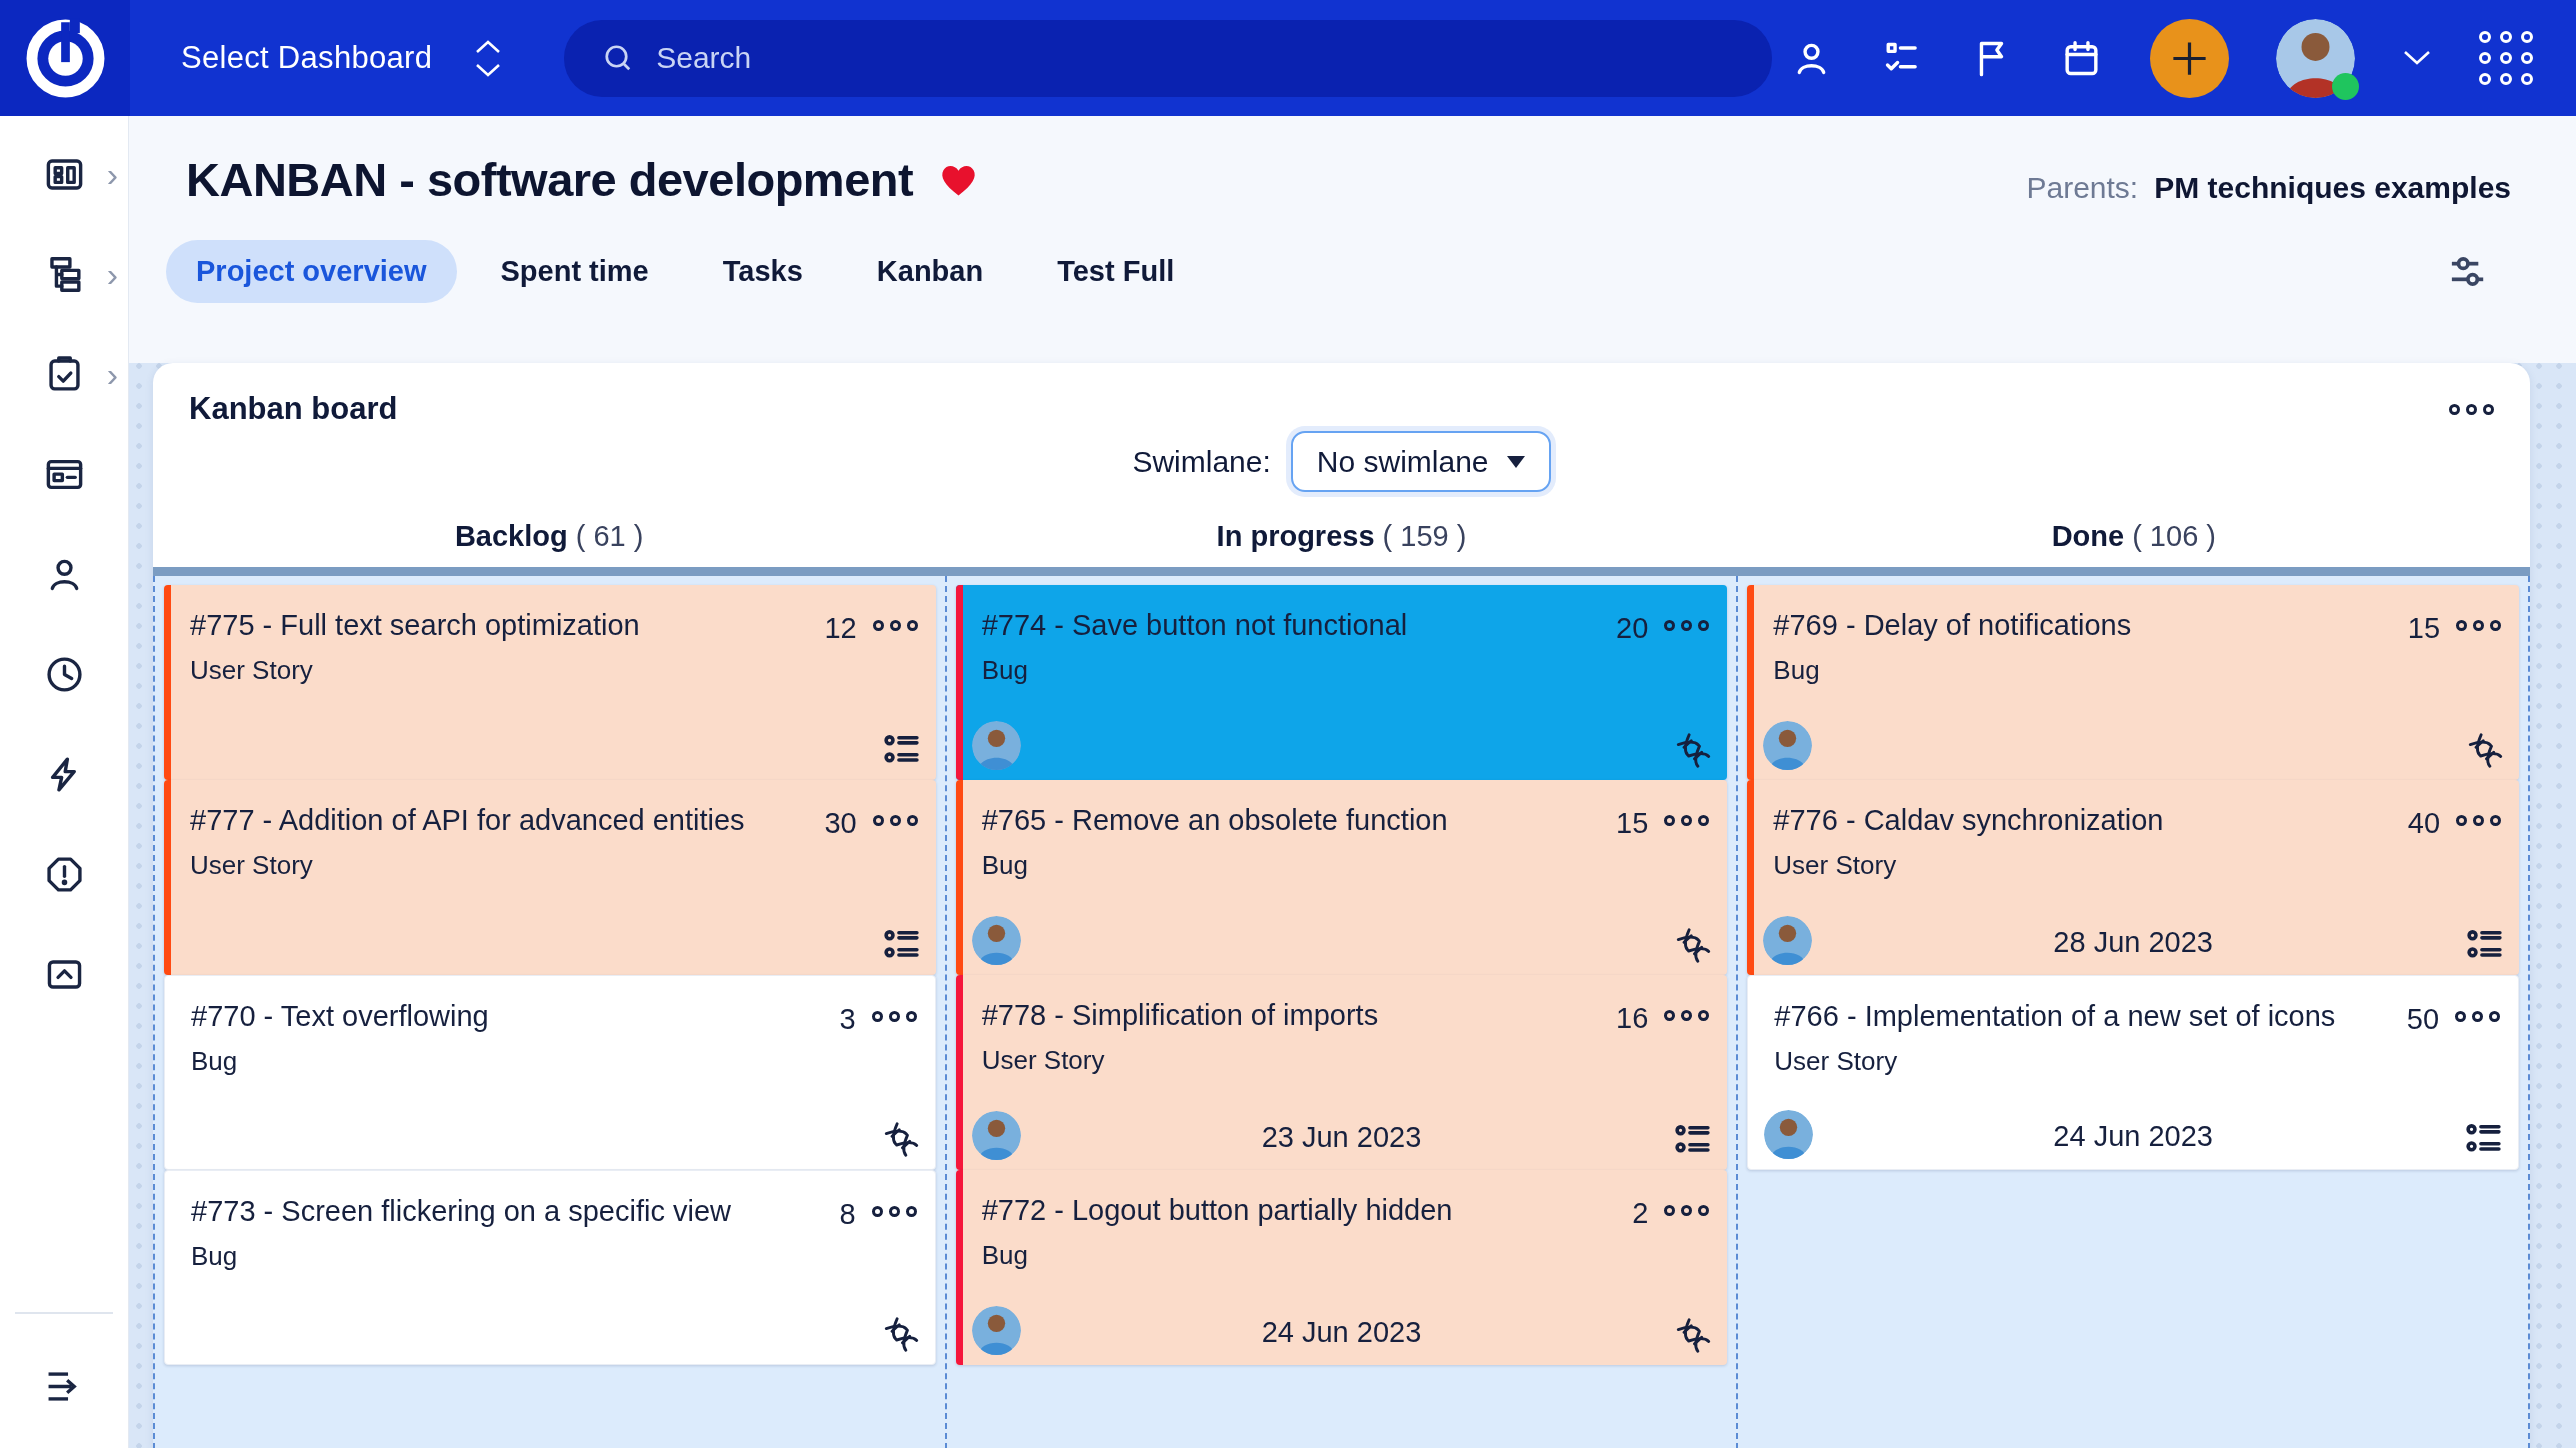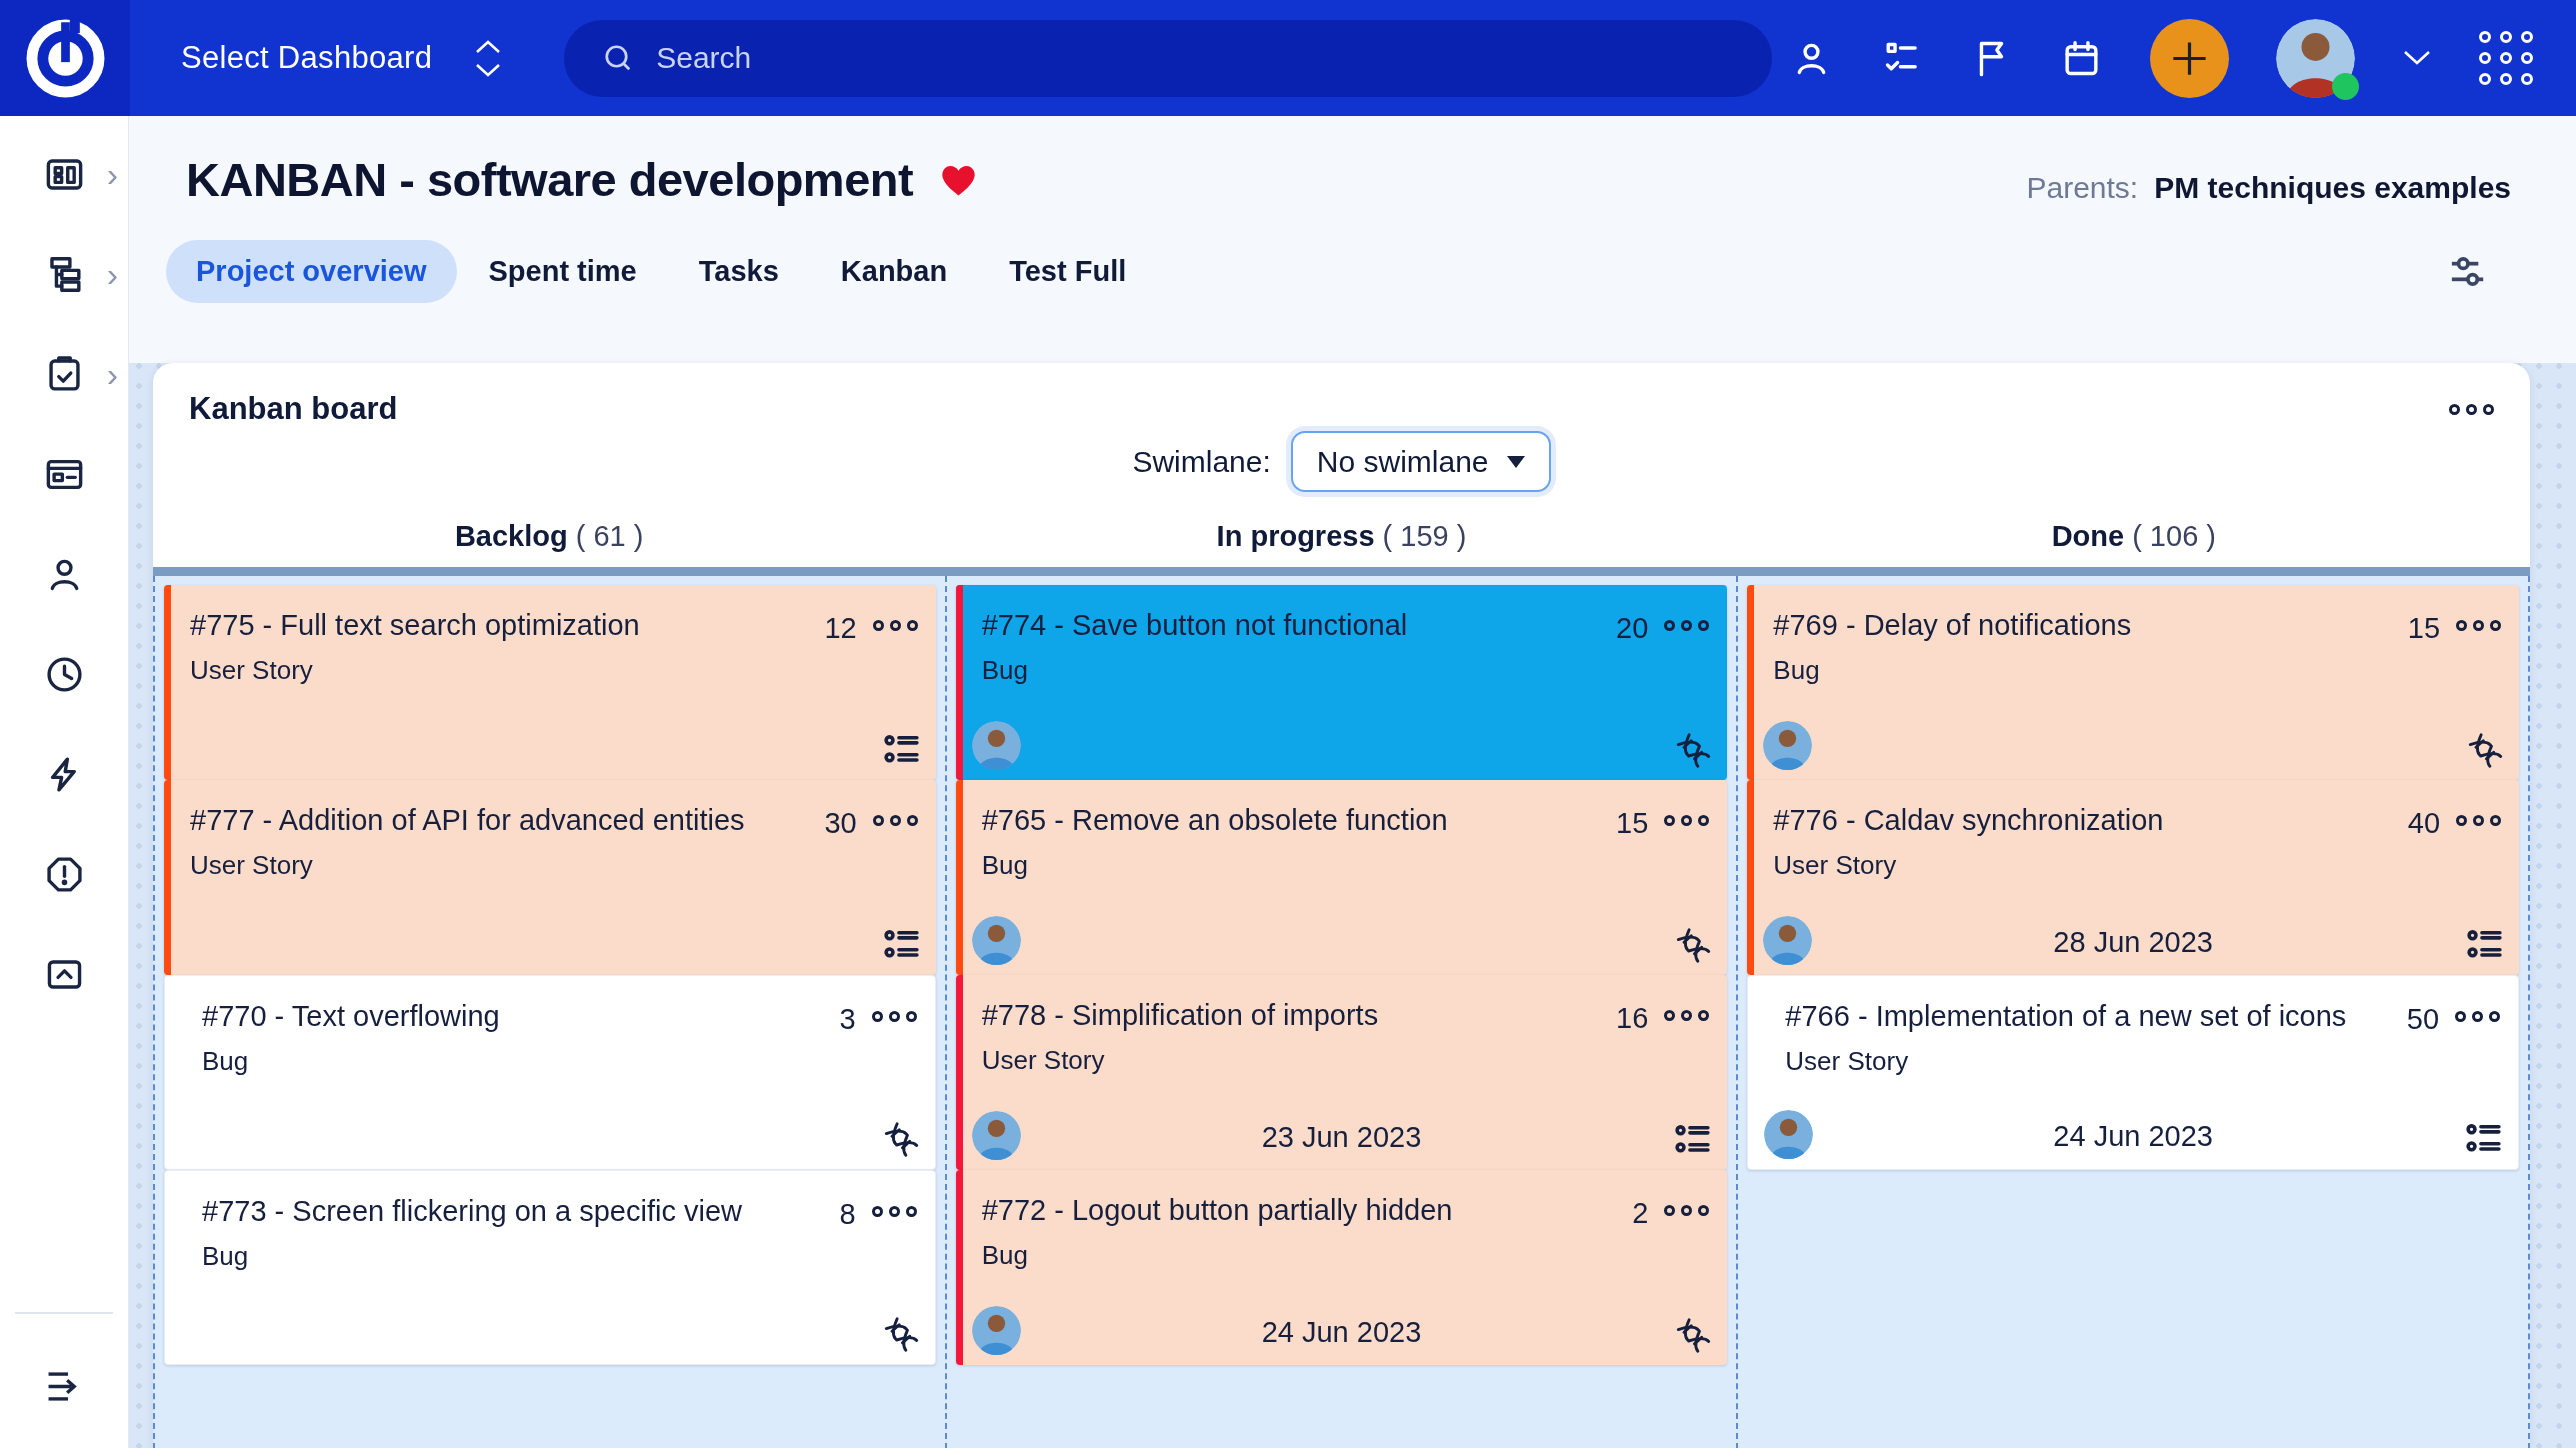--- a/index.html
+++ b/index.html
@@ -47,21 +47,21 @@
     background-image:radial-gradient(circle, #c4d4ea 2.5px, transparent 3px);
     background-size:20px 20px; }
   .header-band { position:absolute; top:0; left:0; right:0; height:247px; background:#f5f8fd; }
 
   .title-row { position:absolute; left:57px; top:36px; display:flex; align-items:center; gap:24px; }
   .page-title { font-size:47px; font-weight:800; color:#0d1530; letter-spacing:-0.5px; }
   .parents { position:absolute; right:65px; top:55px; display:flex; gap:16px; font-size:30px; align-items:baseline; }
   .parents-label { color:#6e7a94; }
   .parents-value { color:#0f1733; font-weight:700; }
 
-  .tabs { position:absolute; left:37px; top:124px; display:flex; gap:2px; align-items:center; }
+  .tabs { position:absolute; left:37px; top:124px; display:flex; gap:14px; align-items:center; }
   .tab { padding:15px 30px; border-radius:34px; font-size:29px; font-weight:700;
     color:#101a39; cursor:pointer; white-space:nowrap; }
   .tab.active { color:#1a56db; background:#cfe0fb; }
   .filter-icon { position:absolute; right:83px; top:132px; color:#3a4663; cursor:pointer; }
 
   
   .panel { position:absolute; left:24px; right:46px; top:247px; bottom:0;
     background:#fff; border-radius:20px 20px 0 0; box-shadow:0 2px 8px rgba(30,60,120,.10);
     display:flex; flex-direction:column; }
   .panel-head-row { display:flex; align-items:center; padding:28px 36px 0 36px; }
@@ -86,21 +86,21 @@
 
   .columns { display:flex; flex:1; min-height:0; }
   .column { flex:1; background:#dcebfc; border-left:2px dashed #5b8bd4; padding:9px;
     display:flex; flex-direction:column; min-width:0; }
   .column:last-child { border-right:2px dashed #5b8bd4; }
 
   .card { position:relative; flex:0 0 195px; height:195px; border-radius:4px;
     box-shadow:0 1px 3px rgba(25,45,95,.18); overflow:hidden; color:#16203e; cursor:pointer; }
   .card.peach { background:#fbdcca; }
   .card.pink  { background:#0ea5e9; }
-  .card.white { background:#ffffff; border:1px solid #e9edf4;padding-left:11px; }
+  .card.white { background:#ffffff; border:1px solid #e9edf4; }
   .stripe { position:absolute; left:0; top:0; bottom:0; width:7px; }
   .card-head { display:flex; align-items:center; padding:20px 18px 0 26px; gap:16px; }
   .card-title { flex:1; font-size:29px; white-space:nowrap; overflow:hidden; }
   .points { font-size:29px; flex:0 0 auto;margin-top:7px; }
   .tracker { font-size:26px; padding:10px 0 0 26px; }
   .card-avatar { position:absolute; left:16px; bottom:10px; width:49px; height:49px; }
   .card-date { position:absolute; left:0; right:0; bottom:16px; text-align:center; font-size:29px; }
   .card-foot-icon { position:absolute; right:14px; bottom:10px; color:#16203e; display:flex; }
 </style>
 </head>

